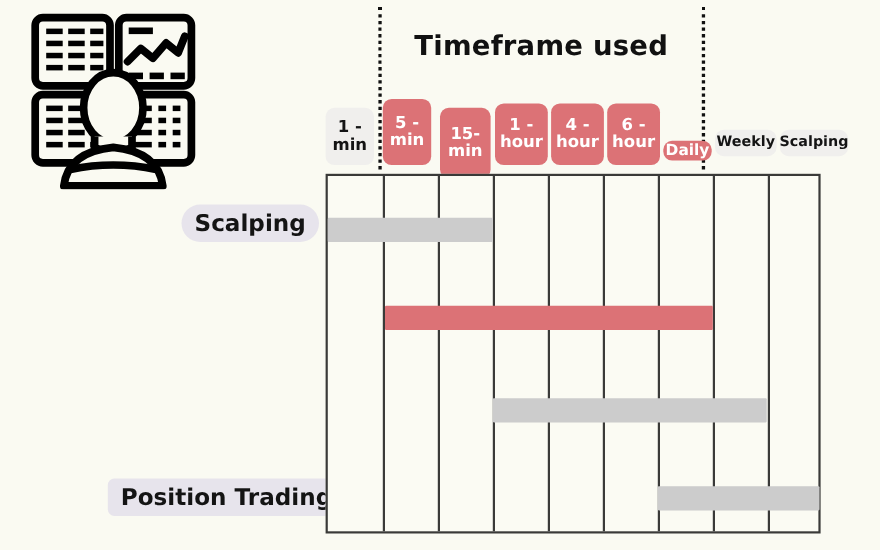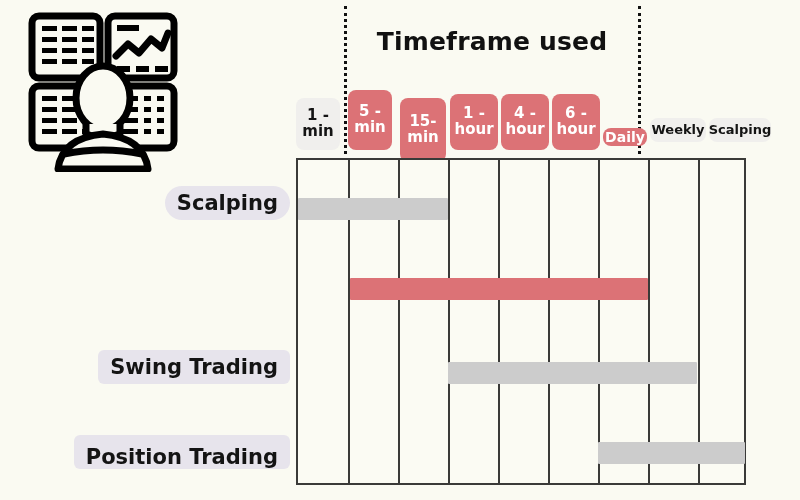--- a/index.html
+++ b/index.html
@@ -198,24 +198,21 @@
       <span class="l1">Weekly</span>
     </div>
     <div class="col-tag inactive" style="left:413px;top:28px;width:62px;height:24px;font-size:13px;">
       <span class="l1">Scalping</span>
     </div>
   </div>
 
   <div class="row-label plain" style="right:510px;top:186px;border-radius:17px;">
     <span>Scalping</span>
   </div>
-  <div class="row-label plain" style="right:510px;top:350px;">
-    <span>Swing Trading</span>
-  </div>
-  <div class="row-label plain" style="right:510px;top:435px;align-items:flex-end;">
+  <div class="row-label plain" style="right:486px;top:435px;">
     <span>Position Trading</span>
   </div>
 
   <div id="grid">
     <div class="vline" style="left:50px;"></div>
     <div class="vline" style="left:100px;"></div>
     <div class="vline" style="left:150px;"></div>
     <div class="vline" style="left:200px;"></div>
     <div class="vline" style="left:250px;"></div>
     <div class="vline" style="left:300px;"></div>

